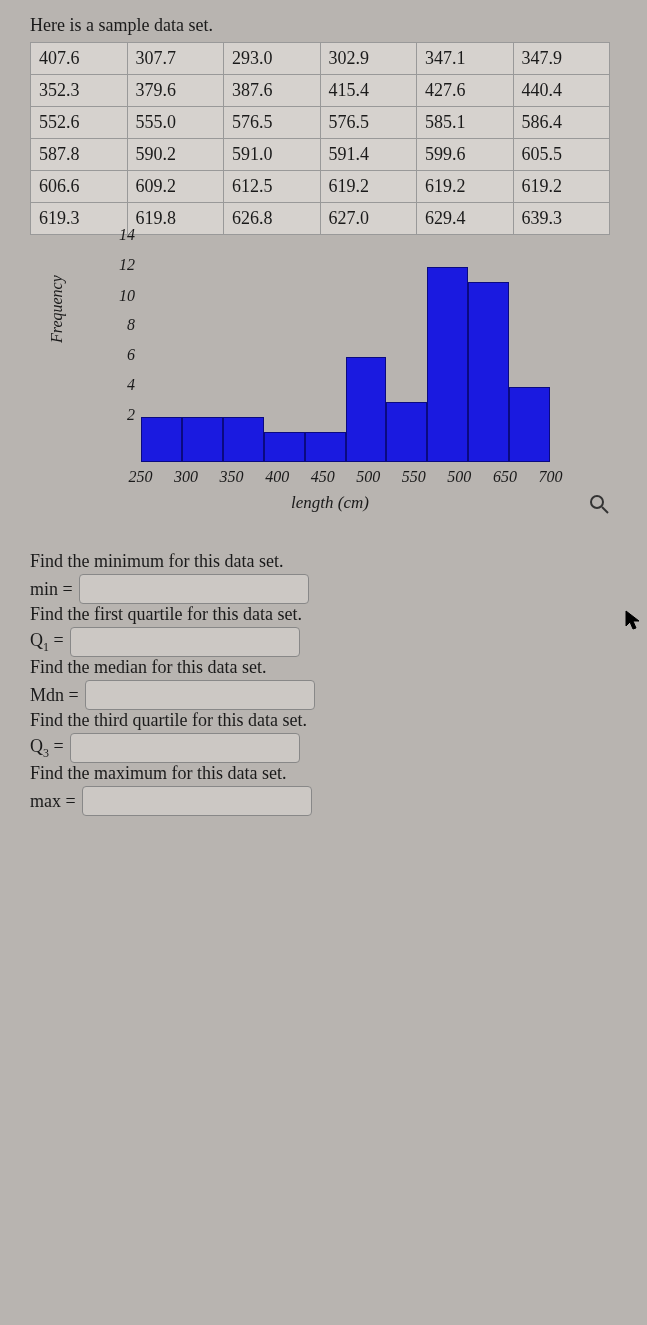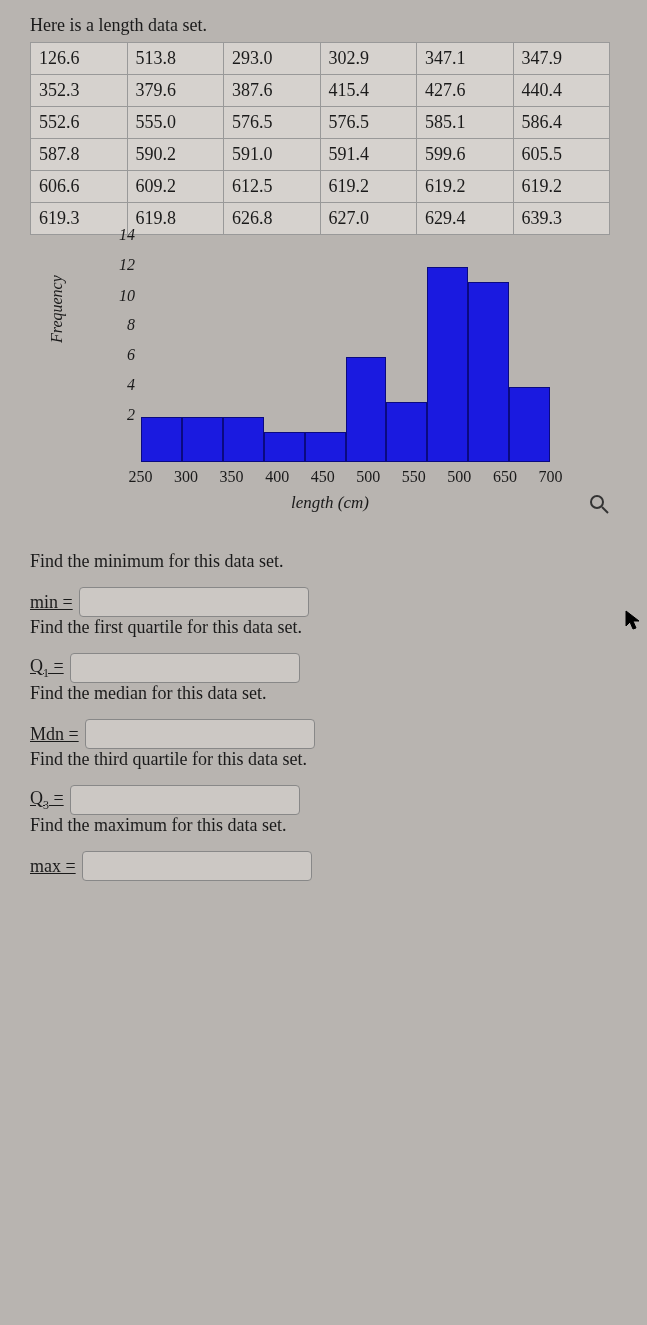--- a/index.html
+++ b/index.html
@@ -76,20 +76,21 @@
     border: 1px solid #0a0a80;
     width: 45.5px;
   }
   .xaxis {
     position: absolute;
     left: 48px;
     top: 215px;
     width: 455px;
     display: flex;
     justify-content: space-between;
+    font-style: italic;
     font-size: 16px;
   }
   .xtick { width: 45px; text-align: center; }
   .xlabel {
     position: absolute;
     left: 0;
     top: 240px;
     width: 100%;
     text-align: center;
     font-style: italic;
@@ -98,26 +99,25 @@
   .mag-icon {
     position: absolute;
     right: -20px;
     top: 240px;
     font-size: 22px;
   }
   .question {
     font-size: 18px;
   }
   .answer-row {
-    margin-top: 15px;
+    margin-top: 2px;
     font-size: 18px;
     display: flex;
     align-items: center;
     gap: 6px;
-    text-decoration: underline;
   }
   .answer-row input {
     border: 1px solid #888;
     background: #ccc8c4;
     height: 30px;
     width: 230px;
     border-radius: 4px;
     font-size: 16px;
     padding: 2px 6px;
   }
@@ -126,27 +126,27 @@
     position: absolute;
     right: 6px;
     top: 610px;
     font-size: 20px;
     color: #000;
   }
 </style>
 </head>
 <body>
 
-<div class="intro">Here is a length data set.</div>
+<div class="intro">Here is a sample data set.</div>
 
 <table class="data-table">
   <tbody id="table-body">
       <tr>
-        <td>126.6</td>
-        <td>513.8</td>
+        <td>407.6</td>
+        <td>307.7</td>
         <td>293.0</td>
         <td>302.9</td>
         <td>347.1</td>
         <td>347.9</td>
       </tr>
       <tr>
         <td>352.3</td>
         <td>379.6</td>
         <td>387.6</td>
         <td>415.4</td>

